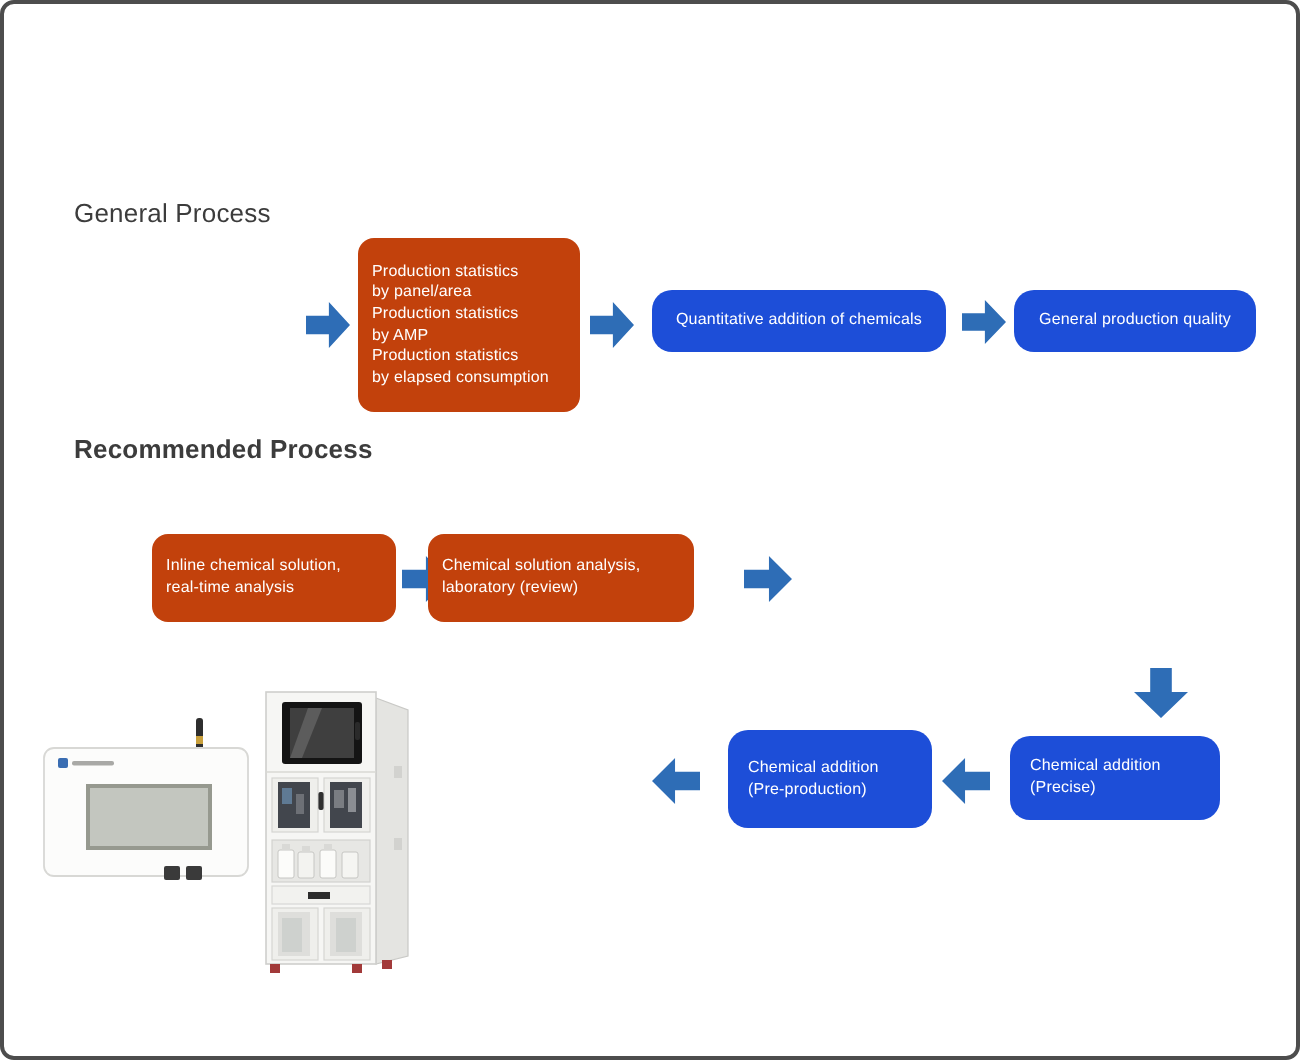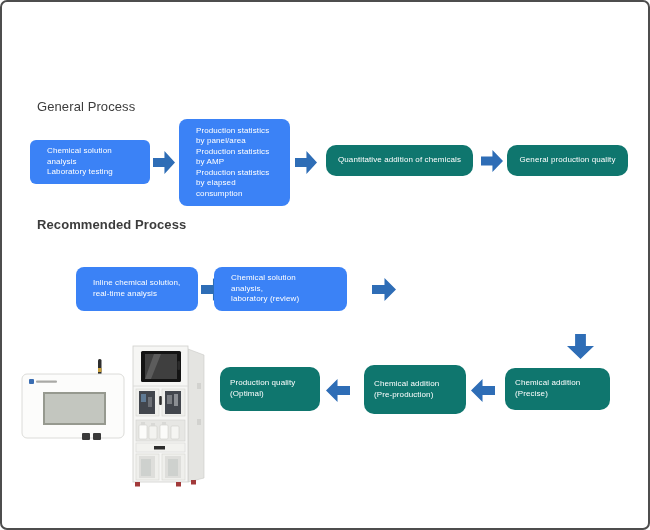--- a/index.html
+++ b/index.html
@@ -32,22 +32,22 @@
     position: absolute;
     box-sizing: border-box;
     display: flex;
     align-items: center;
     color: #ffffff;
     font-size: 8px;
     line-height: 1.32;
     white-space: pre-line;
     letter-spacing: 0.1px;
   }
-  .box-dark  { background: #3b82f6; border-radius: 6px; padding: 2px 17px; }
-  .box-light { background: #0f766e; border-radius: 10px; padding: 2px 10px; }
+  .box-dark  { background: #c2410c; border-radius: 6px; padding: 2px 7px; }
+  .box-light { background: #1d4ed8; border-radius: 10px; padding: 2px 10px; }
   .box-center { justify-content: center; text-align: center; }
 
   .arrow {
     position: absolute;
     background: #2e6db6;
   }
   .arrow-right {
     clip-path: polygon(0 30%, 52% 30%, 52% 0, 100% 50%, 52% 100%, 52% 70%, 0 70%);
   }
   .arrow-left {
@@ -60,22 +60,20 @@
 </style>
 </head>
 <body>
 
 <div id="frame">
 
   <div class="section-title title-regular" style="left:35px; top:97px;">General Process</div>
 
   <div class="section-title title-bold" style="left:35px; top:215px;">Recommended Process</div>
 
-  <div class="box box-dark" style="left:28px; top:138px; width:120px; height:44px;">Chemical solution analysis
-Laboratory testing</div>
 
   <div class="arrow arrow-right" style="left:151px; top:149px; width:22px; height:23px;"></div>
 
   <div class="box box-dark" style="left:177px; top:117px; width:111px; height:87px; border-radius:8px;">Production statistics
 by panel/area
 Production statistics
 by AMP
 Production statistics
 by elapsed consumption</div>
 
@@ -103,22 +101,20 @@
   <div class="box box-light" style="left:503px; top:366px; width:105px; height:42px;">Chemical addition
 (Precise)</div>
 
   <div class="arrow arrow-left" style="left:469px; top:377px; width:24px; height:23px;"></div>
 
   <div class="box box-light" style="left:362px; top:363px; width:102px; height:49px;">Chemical addition
 (Pre-production)</div>
 
   <div class="arrow arrow-left" style="left:324px; top:377px; width:24px; height:23px;"></div>
 
-  <div class="box box-light" style="left:218px; top:365px; width:100px; height:44px;">Production quality
-(Optimal)</div>
 
   <div class="device" style="left:16px; top:354px; width:120px; height:95px;">
     <svg viewBox="0 0 120 95" width="120" height="95">
       <rect x="80" y="3" width="3.5" height="17" rx="1.5" fill="#2e2e2e"></rect>
       <rect x="80" y="12" width="3.5" height="4" fill="#c9a03c"></rect>
       <rect x="4" y="18" width="102" height="64" rx="5" fill="#fcfcfb" stroke="#d8d8d5" stroke-width="0.9"></rect>
       <rect x="11" y="23" width="5" height="5" rx="1" fill="#3a6db2"></rect>
       <rect x="18" y="24.5" width="21" height="2.2" rx="1" fill="#a9a9a6"></rect>
       <rect x="25" y="36" width="63" height="33" fill="#96998f"></rect>
       <rect x="27" y="38" width="59" height="29" fill="#c3c6bf"></rect>

